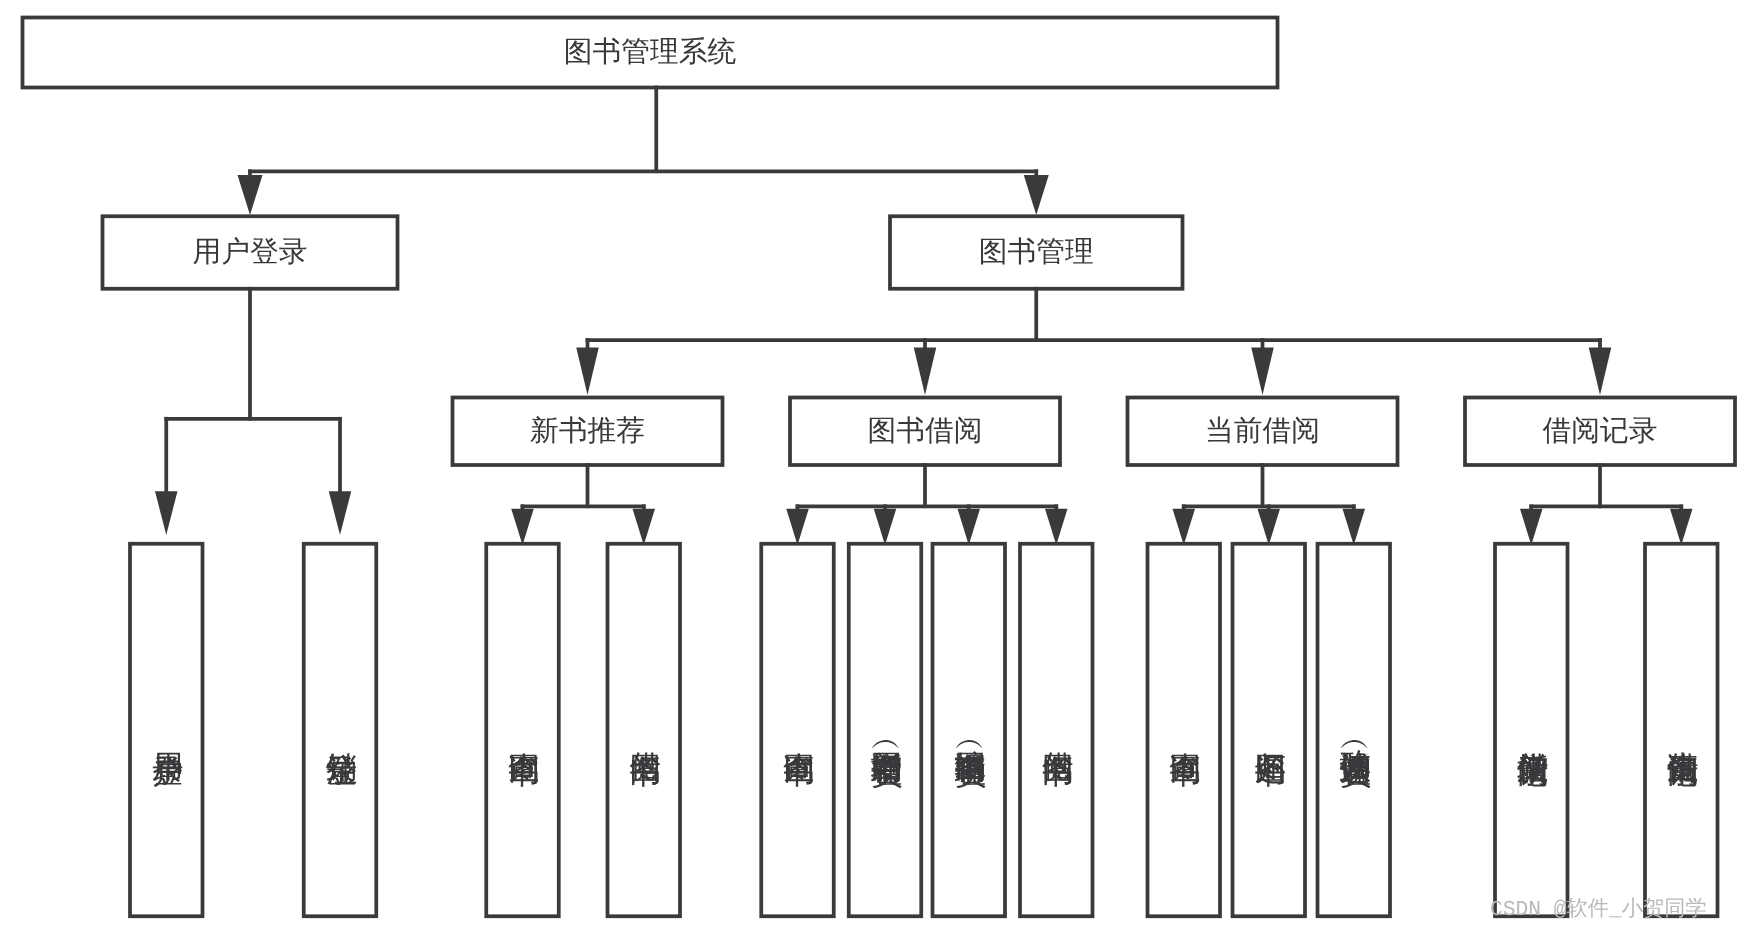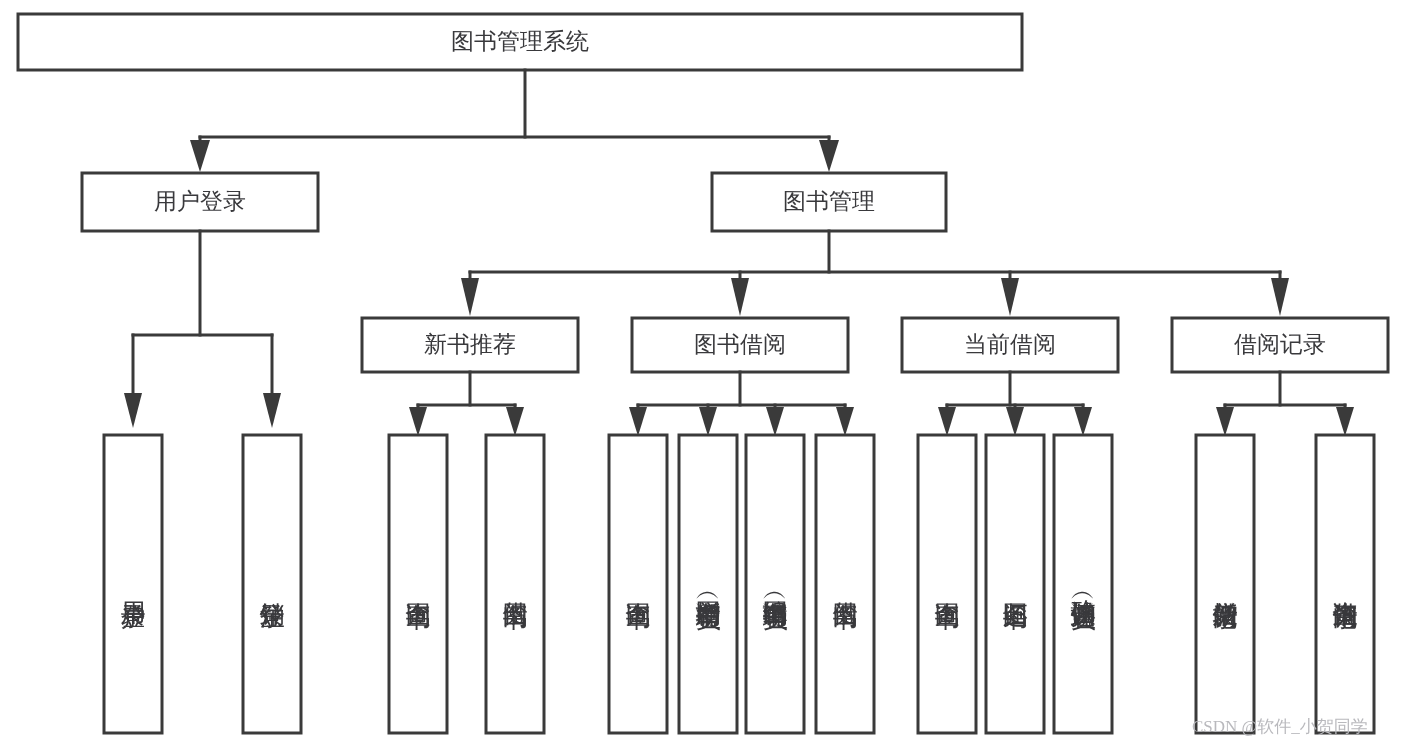--- a/index.html
+++ b/index.html
@@ -59,21 +59,21 @@
     letter-spacing: 1px;
     display: flex;
     align-items: center;
     justify-content: center;
     text-align: center;
     white-space: nowrap;
     user-select: none;
   }
   .watermark {
     position: absolute;
-    font-family: Liberation Serif, serif;
+    font-family: Liberation Mono, monospace;
     font-size: 17px;
     color: #b9b9bd;
     white-space: nowrap;
     user-select: none;
   }
 </style>
 </head>
 <body>
 
 <div id="diagram-root">

